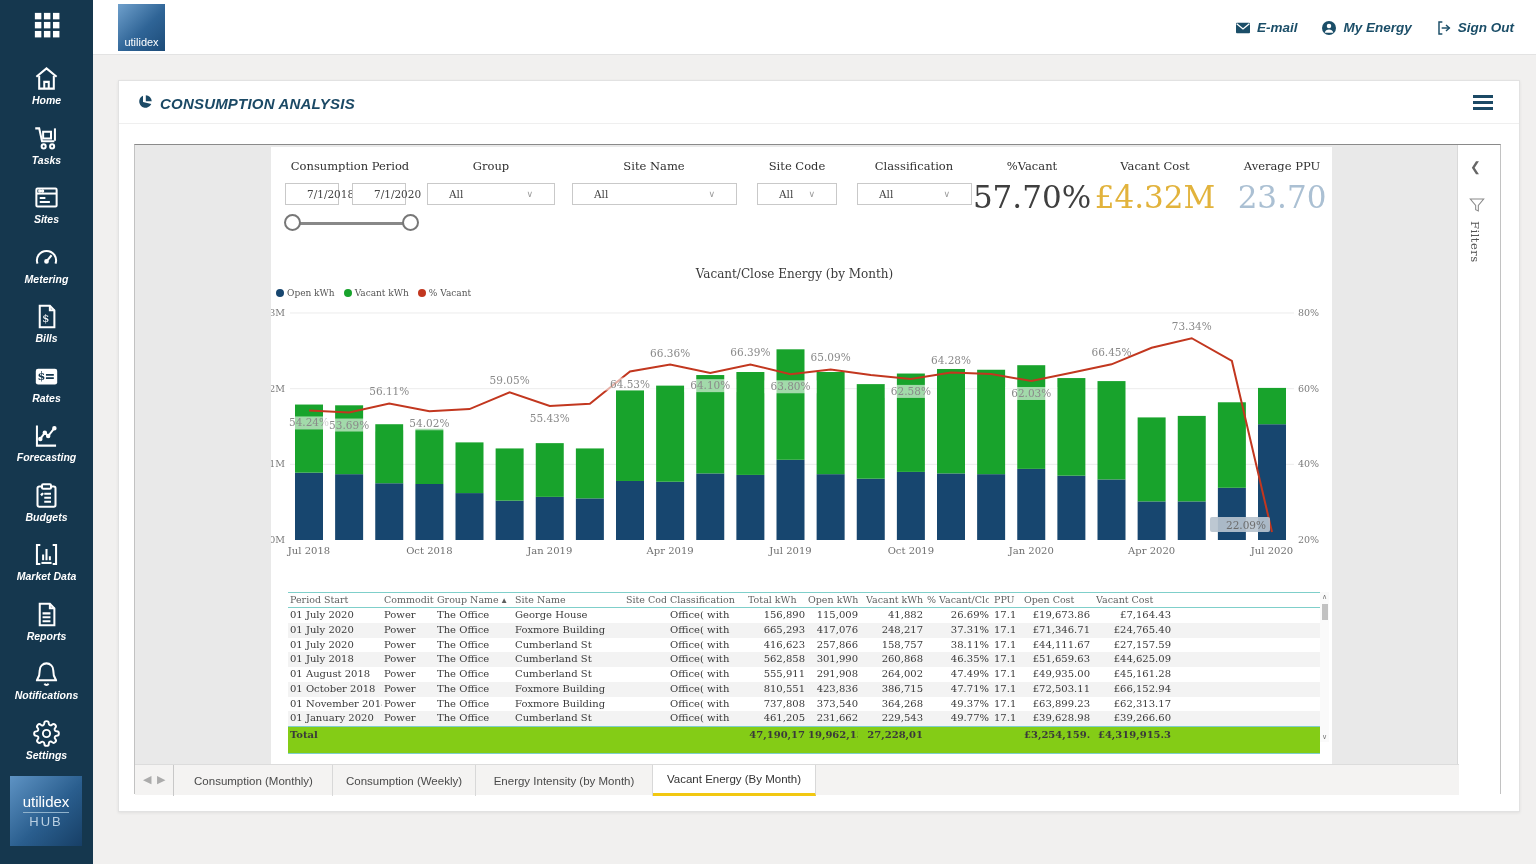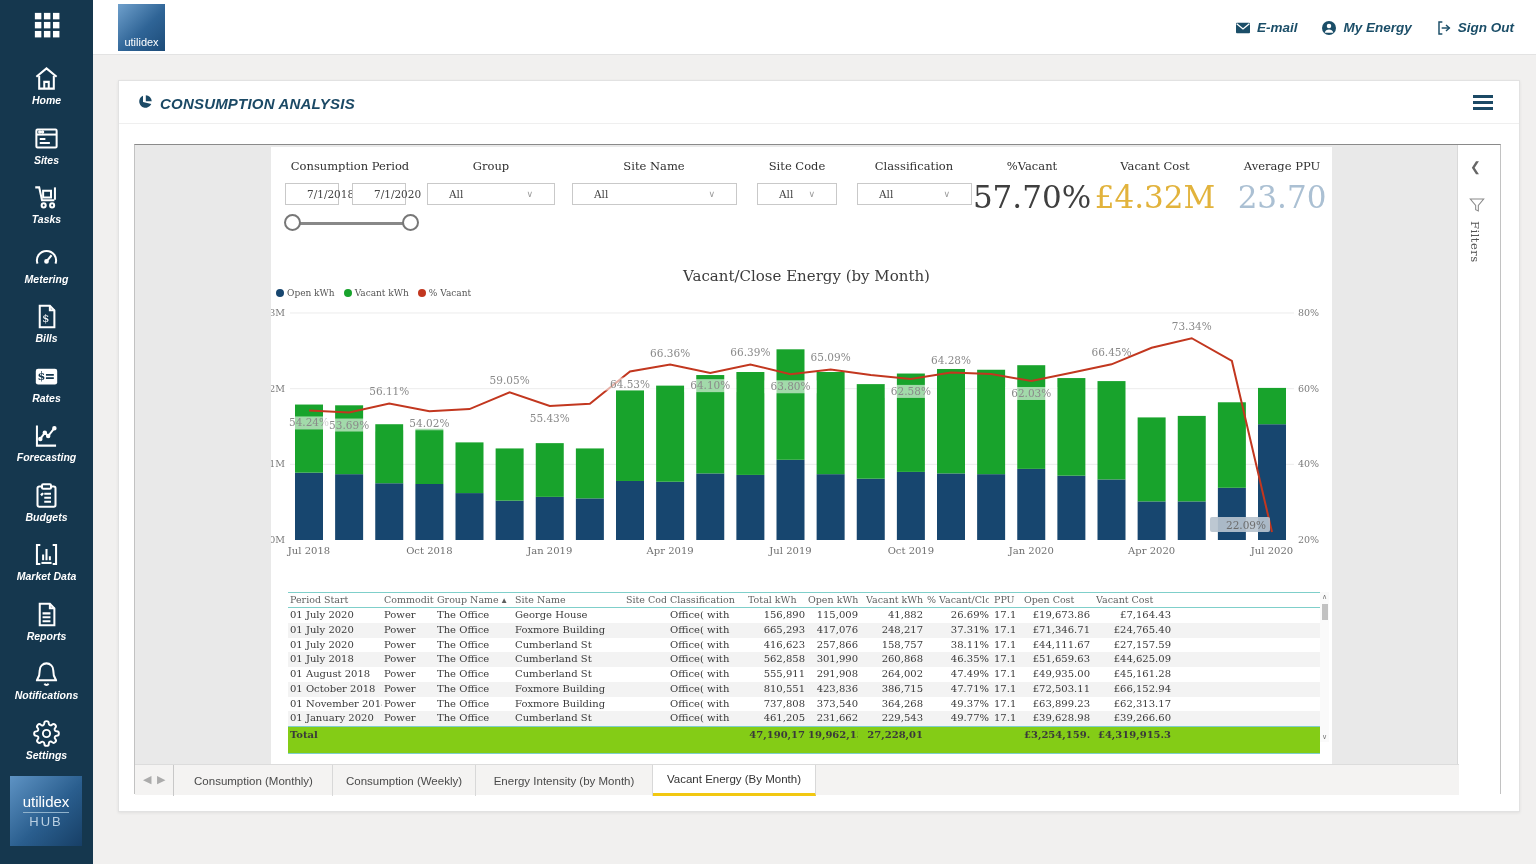--- a/index.html
+++ b/index.html
@@ -43,21 +43,21 @@
   #report { position:absolute; left:15px; top:63px; width:1367px; height:650px; background:#E9E9E9;
     border:1px solid #C2C2C2; border-top:1px solid #8a8a8a; font-family:"DejaVu Serif", serif; }
   #page { position:absolute; left:136px; top:2px; width:1061px; height:617px; background:#fff; }
   .flabel { position:absolute; top:12px; font-size:11.5px; color:#303030; text-align:center; transform:translateX(-50%); white-space:nowrap; }
   .inputbox { position:absolute; top:36px; height:22px; border:1px solid #C9C9C9; background:#fff;
     font-size:10.5px; color:#444; display:flex; align-items:center; padding:0 21px; }
   .inputbox.date { justify-content:flex-start; }
   .dropdown { justify-content:space-between; cursor:pointer; }
   .dropdown .chev { color:#9a9a9a; font-size:9px; font-family:"Liberation Sans",sans-serif; }
   .kpi-value { position:absolute; top:32px; font-size:31px; transform:translateX(-50%); white-space:nowrap; }
-  #chart-title { position:absolute; top:120px; left:0; width:1047px; text-align:center; font-size:15px; color:#3c3c3c;margin-left:12px; }
+  #chart-title { position:absolute; top:120px; left:0; width:1047px; text-align:center; font-size:12px; color:#3c3c3c; }
   #legend { position:absolute; left:5px; top:141px; display:flex; gap:9px; }
   .legend-item { display:flex; align-items:center; gap:3px; font-size:9px; color:#555; }
   .legend-item .dot { width:8px; height:8px; border-radius:50%; }
 
   
   #dtable { position:absolute; left:0; top:445px; width:1049px; }
   .thead { position:absolute; top:0; height:16px; width:1032px; border-top:1px solid #7FCFCA; border-bottom:1px solid #7FCFCA; }
   .th { position:absolute; top:1px; font-size:9.5px; color:#5f5f5f; white-space:nowrap; overflow:hidden; }
   .rows-clip { position:absolute; top:16px; left:0; width:1032px; height:118px; overflow:hidden; }
   .trow { position:absolute; left:0; width:1032px; height:14.75px; }
@@ -110,37 +110,37 @@
       <div class="nav-item">
         <span class="nicon"><svg viewBox="0 0 24 24" fill="none" stroke="currentColor" stroke-width="1.8">
             <path d="M3 10.5 12 3l9 7.5"></path>
             <path d="M5.5 9.5V21h13V9.5"></path>
             <path d="M10 21v-6h4v6"></path>
           </svg></span>
         <span class="nlabel">Home</span>
       </div>
       <div class="nav-item">
         <span class="nicon"><svg viewBox="0 0 24 24" fill="none" stroke="currentColor" stroke-width="1.8">
+            <path d="M2 3h3.5l2.5 11.5H19"></path>
+            <rect x="9" y="6" width="7" height="6"></rect>
+            <circle cx="9.5" cy="19" r="1.8"></circle>
+            <circle cx="17" cy="19" r="1.8"></circle>
+            <path d="M19.5 3v11"></path>
+          </svg></span>
+        <span class="nlabel">Tasks</span>
+      </div>
+      <div class="nav-item">
+        <span class="nicon"><svg viewBox="0 0 24 24" fill="none" stroke="currentColor" stroke-width="1.8">
             <rect x="3" y="4" width="18" height="16" rx="1"></rect>
             <path d="M3 8.5h18"></path>
             <circle cx="6" cy="6.2" r=".6" fill="currentColor"></circle>
             <circle cx="8.5" cy="6.2" r=".6" fill="currentColor"></circle>
             <path d="M6 12.5h5M6 16h9"></path>
           </svg></span>
         <span class="nlabel">Sites</span>
-      </div>
-      <div class="nav-item">
-        <span class="nicon"><svg viewBox="0 0 24 24" fill="none" stroke="currentColor" stroke-width="1.8">
-            <path d="M2 3h3.5l2.5 11.5H19"></path>
-            <rect x="9" y="6" width="7" height="6"></rect>
-            <circle cx="9.5" cy="19" r="1.8"></circle>
-            <circle cx="17" cy="19" r="1.8"></circle>
-            <path d="M19.5 3v11"></path>
-          </svg></span>
-        <span class="nlabel">Tasks</span>
       </div>
       <div class="nav-item">
         <span class="nicon"><svg viewBox="0 0 24 24" fill="none" stroke="currentColor" stroke-width="1.8">
             <path d="M4 17.5a8.5 8.5 0 1 1 16 0"></path>
             <path d="M12 15.5 16.5 10"></path>
             <circle cx="12" cy="15.5" r="1.2" fill="currentColor"></circle>
           </svg></span>
         <span class="nlabel">Metering</span>
       </div>
       <div class="nav-item">

